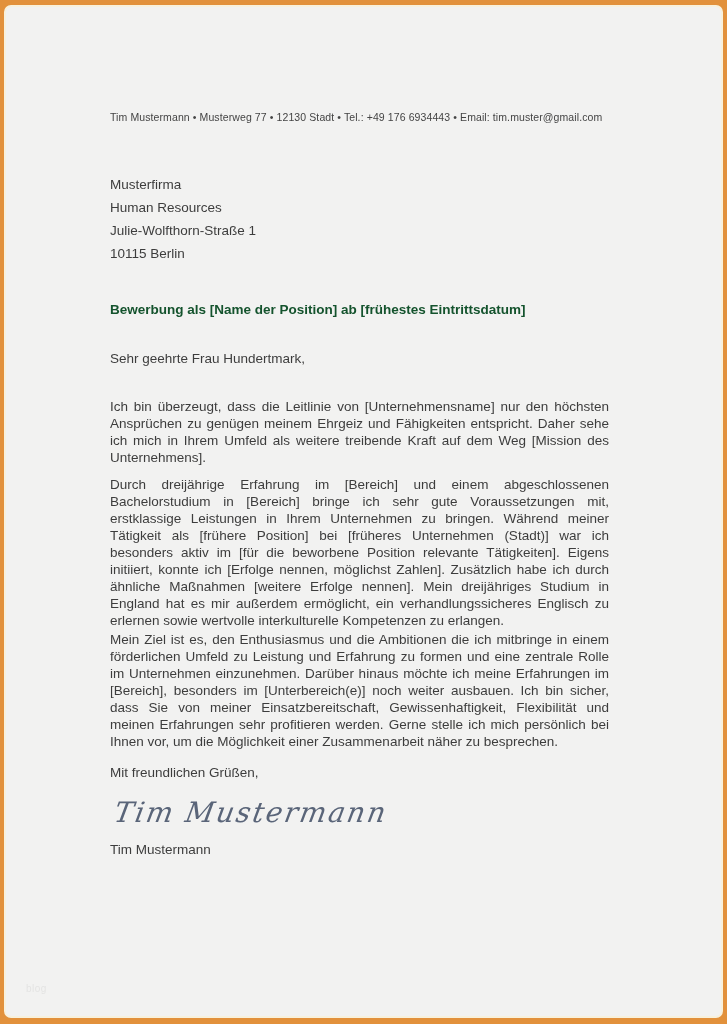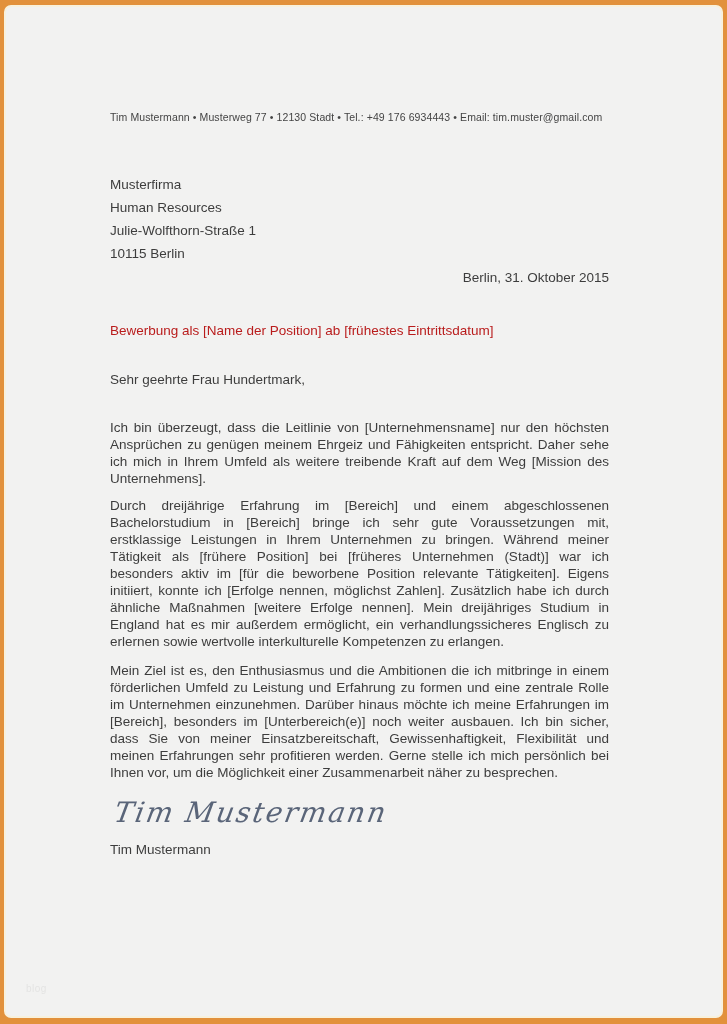--- a/index.html
+++ b/index.html
@@ -39,38 +39,38 @@
   .recipient div { line-height: 23px; }
   .date-line {
     margin-top: 4px;
     font-size: 13.5px;
     text-align: right;
     line-height: 17px;
   }
   .subject {
     margin-top: 36px;
     font-size: 13.5px;
-    font-weight: normal;
-    color: #b91c1c;
+    font-weight: bold;
+    color: #14532d;
     line-height: 17px;
   }
   .salutation {
     margin-top: 32px;
     font-size: 13.5px;
     line-height: 17px;
   }
   .para {
     font-size: 13.5px;
     line-height: 17px;
     text-align: justify;
   }
   .para.p0 { margin-top: 26px; }
   .para.p1 { margin-top: 31px; }
   .para.p2 { margin-top: 10px; }
-  .para.p3 { margin-top: 12px; }
+  .para.p3 { margin-top: 2px; }
   .closing {
     margin-top: 14px;
     font-size: 13.5px;
     line-height: 17px;
   }
   .signature-script {
     margin-top: 6px;
     height: 52px;
     font-family: "DejaVu Serif", serif;
     font-style: italic;
@@ -103,30 +103,30 @@
 
     <div class="sender-line">Tim Mustermann • Musterweg 77 • 12130 Stadt • Tel.: +49 176 6934443 • Email: tim.muster@gmail.com</div>
 
     <div class="recipient">
       <div>Musterfirma</div>
       <div>Human Resources</div>
       <div>Julie-Wolfthorn-Straße 1</div>
       <div>10115 Berlin</div>
     </div>
 
-    <div class="date-line">Berlin, 31. Oktober 2015</div>
 
     <div class="subject">Bewerbung als [Name der Position] ab [frühestes Eintrittsdatum]</div>
 
     <div class="salutation">Sehr geehrte Frau Hundertmark,</div>
 
     <div class="para p1">Ich bin überzeugt, dass die Leitlinie von [Unternehmensname] nur den höchsten Ansprüchen zu genügen meinem Ehrgeiz und Fähigkeiten entspricht. Daher sehe ich mich in Ihrem Umfeld als weitere treibende Kraft auf dem Weg [Mission des Unternehmens].</div>
     <div class="para p2">Durch dreijährige Erfahrung im [Bereich] und einem abgeschlossenen Bachelorstudium in [Bereich] bringe ich sehr gute Voraussetzungen mit, erstklassige Leistungen in Ihrem Unternehmen zu bringen. Während meiner Tätigkeit als [frühere Position] bei [früheres Unternehmen (Stadt)] war ich besonders aktiv im [für die beworbene Position relevante Tätigkeiten]. Eigens initiiert, konnte ich [Erfolge nennen, möglichst Zahlen]. Zusätzlich habe ich durch ähnliche Maßnahmen [weitere Erfolge nennen]. Mein dreijähriges Studium in England hat es mir außerdem ermöglicht, ein verhandlungssicheres Englisch zu erlernen sowie wertvolle interkulturelle Kompetenzen zu erlangen.</div>
     <div class="para p3">Mein Ziel ist es, den Enthusiasmus und die Ambitionen die ich mitbringe in einem förderlichen Umfeld zu Leistung und Erfahrung zu formen und eine zentrale Rolle im Unternehmen einzunehmen. Darüber hinaus möchte ich meine Erfahrungen im [Bereich], besonders im [Unterbereich(e)] noch weiter ausbauen. Ich bin sicher, dass Sie von meiner Einsatzbereitschaft, Gewissenhaftigkeit, Flexibilität und meinen Erfahrungen sehr profitieren werden. Gerne stelle ich mich persönlich bei Ihnen vor, um die Möglichkeit einer Zusammenarbeit näher zu besprechen.</div>
 
+    <div class="closing">Mit freundlichen Grüßen,</div>
 
     <div class="signature-script">Tim Mustermann</div>
 
     <div class="typed-name">Tim Mustermann</div>
 
   </div>
 
   <div class="watermark">blog</div>
 </div>
 

